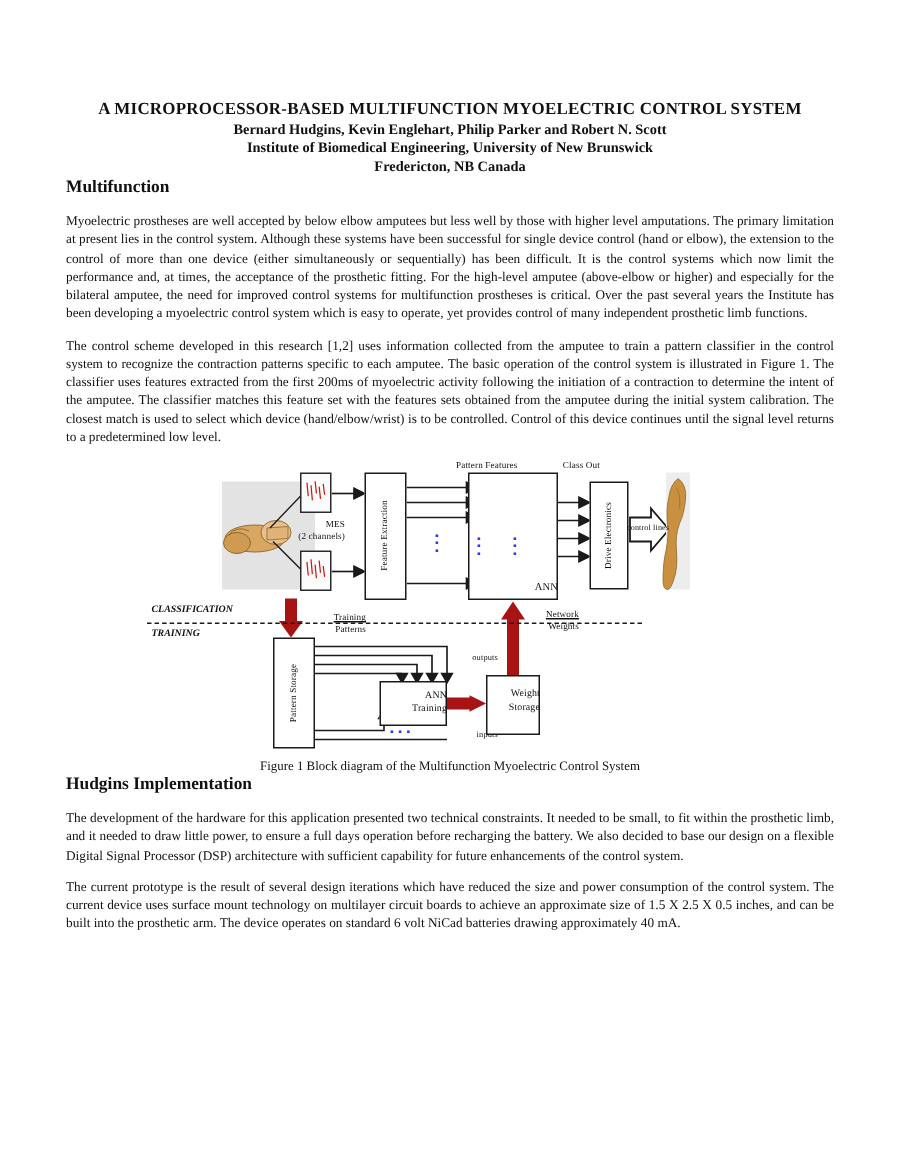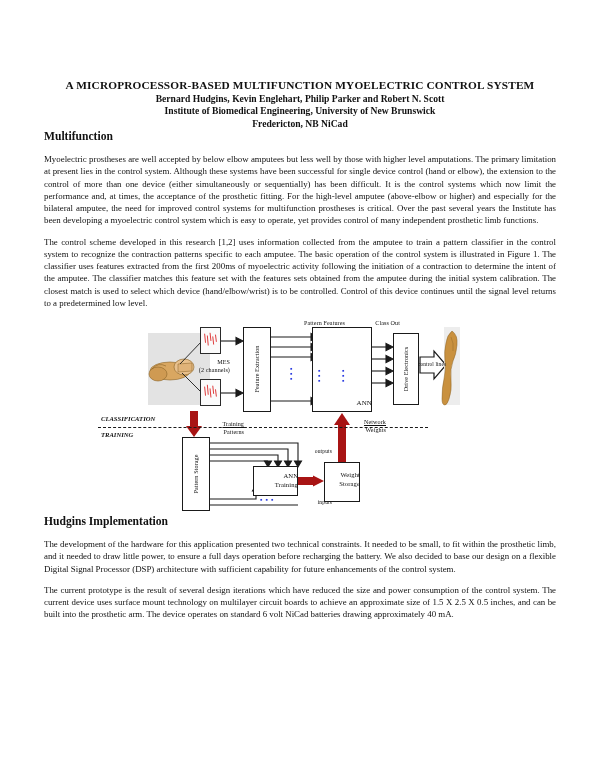--- a/index.html
+++ b/index.html
@@ -12,21 +12,21 @@
     width: 600px;
     height: 776px;
     background: #ffffff;
     font-family: "Liberation Serif", "DejaVu Serif", serif;
     color: #111111;
     overflow: hidden;
   }
   .content {
     position: absolute;
     left: 44px;
-    top: 12px;
+    top: 0;
     width: 512px;
   }
 
   
   .title-block { text-align: center; padding-top: 66px; }
   .paper-title {
     font-weight: bold;
     font-size: 11.3px;
     letter-spacing: 0.15px;
     line-height: 14px;
@@ -149,21 +149,21 @@
 </head>
 <body>
 
 <div class="page">
   <div class="content">
 
     <div class="title-block">
       <div class="paper-title">A MICROPROCESSOR-BASED MULTIFUNCTION MYOELECTRIC CONTROL SYSTEM</div>
       <div class="authors">Bernard Hudgins, Kevin Englehart, Philip Parker and Robert N. Scott</div>
       <div class="affiliation">Institute of Biomedical Engineering, University of New Brunswick</div>
-      <div class="location">Fredericton, NB NiCad</div>
+      <div class="location">Fredericton, NB Canada</div>
     </div>
 
     <h2 class="section-heading s-intro">Multifunction</h2>
     <p class="body-text">Myoelectric prostheses are well accepted by below elbow amputees but less well by those with higher level amputations.  The primary limitation at present lies in the control system.  Although these systems have been successful for single device control (hand or elbow), the extension to the control of more than one device (either simultaneously or sequentially) has been difficult.  It is the control systems which now limit the performance and, at times, the acceptance of the prosthetic fitting.  For the high-level amputee (above-elbow or higher) and especially for the bilateral amputee, the need for improved control systems for multifunction prostheses is critical. Over the past several years the Institute has been developing a myoelectric control system which is easy to operate, yet provides control of many independent prosthetic limb functions.</p>
 
     <p class="body-text">The control scheme developed in this research [1,2] uses information collected from the amputee to train a pattern classifier in the control system to recognize the contraction patterns specific to each amputee.  The basic operation of the control system is illustrated in Figure 1.   The classifier uses features extracted from the first 200ms of myoelectric activity following the initiation of a contraction to determine the intent of the amputee.  The classifier matches this feature set with the features sets obtained from the amputee during the initial system calibration.   The closest match is used to select which device (hand/elbow/wrist) is to be controlled.   Control of this device continues until the signal level returns to a predetermined low level.</p>
 
     <div class="figure-wrap">
       <div class="figure-canvas">
 
@@ -358,19 +358,20 @@
         <div class="hlabel" style="left:152px; top:129px; width:32px; font-size:5.6px;">outputs</div>
         <div class="hlabel" style="left:152px; top:180px; width:32px; font-size:5.6px;">inputs</div>
 
         <div class="dbox" style="left:176px; top:143px; width:36px; height:40px;"></div>
         <div class="hlabel" style="left:176px; top:152px; width:36px; font-size:6.6px;">Weight</div>
         <div class="hlabel" style="left:176px; top:161px; width:36px; font-size:6.6px;">Storage</div>
 
       </div>
     </div>
 
+    <div class="fig-caption">Figure 1 Block diagram of the Multifunction Myoelectric Control System</div>
 
     <h2 class="section-heading s-hardware">Hudgins Implementation</h2>
     <p class="body-text">The development of the hardware for this application presented  two technical constraints.  It needed to be small, to fit within the prosthetic limb, and it needed to draw little power, to ensure a full days operation before recharging the battery.  We also decided to base our design  on a flexible Digital Signal Processor (DSP) architecture with sufficient capability for future enhancements of the control system.</p>
     <p class="body-text tight">The current prototype is the result of  several design iterations which have  reduced the size and power consumption of the control system.  The current device uses surface mount technology on  multilayer circuit boards to achieve an approximate size of  1.5 X 2.5 X 0.5 inches, and can be built into the prosthetic arm.  The device operates on  standard 6 volt NiCad batteries drawing approximately 40 mA.</p>
 
   </div>
 </div>
 
 </body></html>

